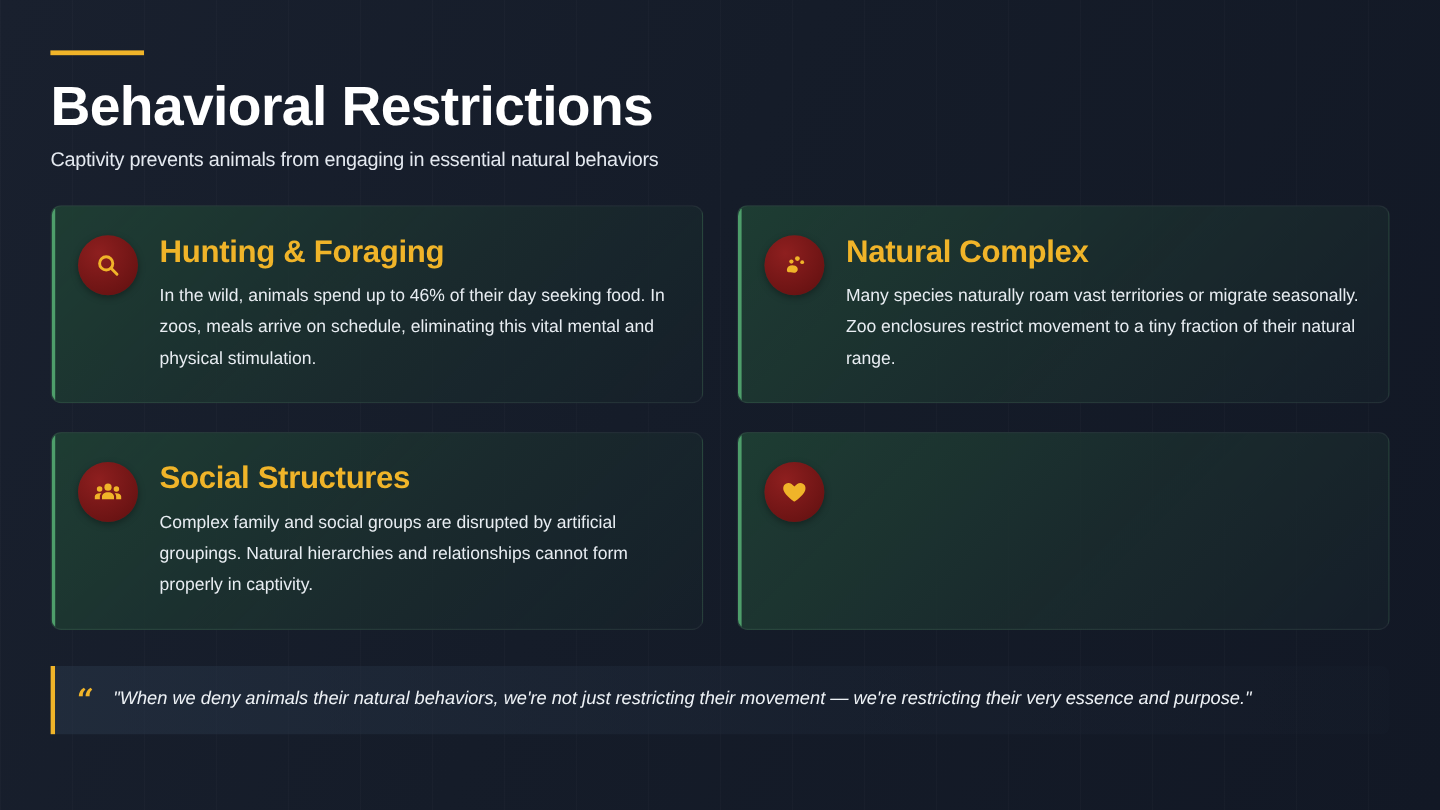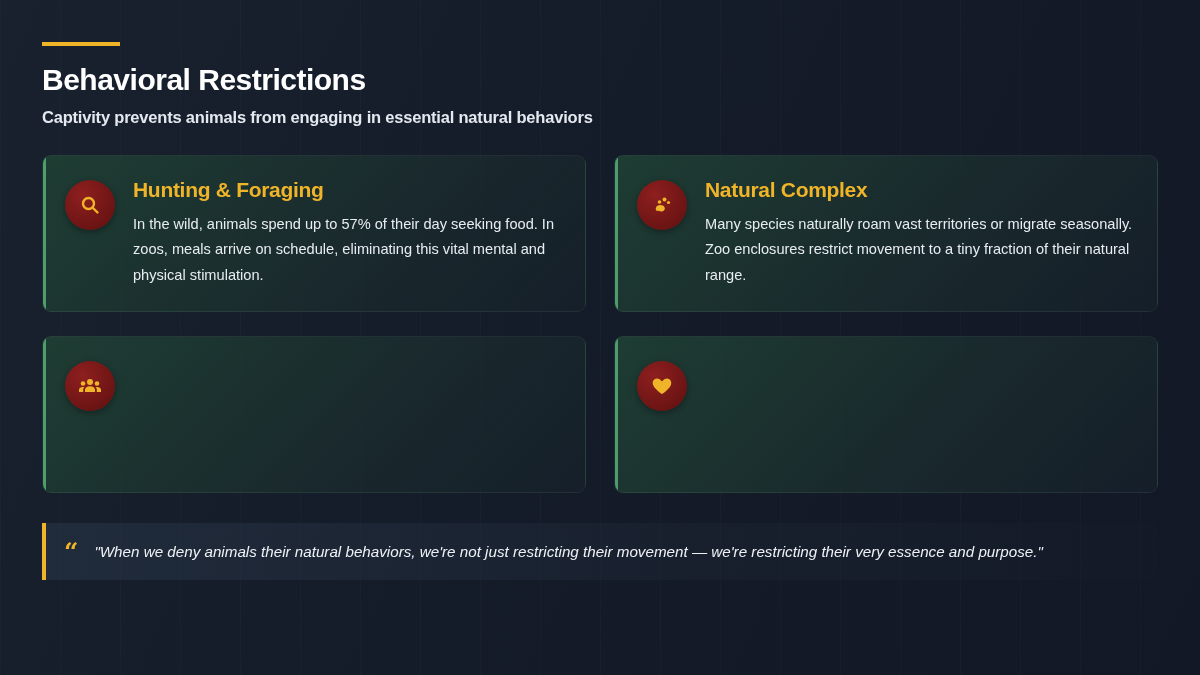--- a/index.html
+++ b/index.html
@@ -16,30 +16,30 @@
       repeating-linear-gradient(90deg, rgba(255,255,255,0.018) 0px, rgba(255,255,255,0.018) 1px, rgba(0,0,0,0) 1px, rgba(0,0,0,0) 60px),
       linear-gradient(115deg, #19202e 0%, #151c29 45%, #121825 100%);
     padding: 42px 42px 0 42px;
   }
   .accent-bar {
     width: 78px; height: 4px;
     background: #f0b429;
     margin-bottom: 18px;
   }
   .title {
-    font-size: 30px;
+    font-size: 46px;
     font-weight: 800;
     color: #ffffff;
     letter-spacing: -0.5px;
     line-height: 1.05;
     margin-bottom: 12px;
   }
   .subtitle {
     font-size: 16.5px;
-    font-weight: 700;
+    font-weight: 400;
     color: #e4e9f0;
     letter-spacing: -0.2px;
     margin-bottom: 28px;
   }
   .grid {
     display: grid;
     grid-template-columns: 1fr 1fr;
     gap: 24px 28px;
   }
   .card {
@@ -66,21 +66,21 @@
     width: 50px; height: 50px;
     border-radius: 50%;
     background: radial-gradient(circle at 35% 30%, #8e1f1f 0%, #6d1414 70%, #5a1010 100%);
     display: flex; align-items: center; justify-content: center;
     box-shadow: 0 2px 6px rgba(0,0,0,0.35);
     margin-top: 2px;
   }
   .icon-badge svg { display: block; }
   .card-body { flex: 1 1 auto; min-width: 0; }
   .card-title {
-    font-size: 21px;
+    font-size: 26px;
     font-weight: 800;
     color: #f0b429;
     letter-spacing: -0.3px;
     margin-bottom: 10px;
   }
   .card-text {
     font-size: 14.6px;
     line-height: 1.78;
     color: #e8edf2;
   }
@@ -123,21 +123,21 @@
 
     <div class="card">
       <div class="icon-badge">
         <svg width="24" height="24" viewBox="0 0 24 24" fill="none" stroke="#f0b429" stroke-width="2.4" stroke-linecap="round">
           <circle cx="10.5" cy="10.5" r="5.5"></circle>
           <line x1="15" y1="15" x2="19.5" y2="19.5"></line>
         </svg>
       </div>
       <div class="card-body">
         <div class="card-title">Hunting &amp; Foraging</div>
-        <div class="card-text">In the wild, animals spend up to 57% of their day seeking food. In zoos, meals arrive on schedule, eliminating this vital mental and physical stimulation.</div>
+        <div class="card-text">In the wild, animals spend up to 46% of their day seeking food. In zoos, meals arrive on schedule, eliminating this vital mental and physical stimulation.</div>
       </div>
     </div>
 
     <div class="card">
       <div class="icon-badge">
         <svg width="24" height="24" viewBox="0 0 24 24" fill="#f0b429">
           <circle cx="14.5" cy="6.5" r="2"></circle>
           <circle cx="18.5" cy="9.5" r="1.6"></circle>
           <circle cx="9.5" cy="9" r="1.8"></circle>
           <path d="M7 13c2.6-1.6 6-1.2 7.4 1 1 1.6.2 3.6-1.7 4.2-1.4.5-2.6-.1-3.9-.3-1.2-.2-2.4.3-2.9-.9-.5-1.3.1-3 1.1-4z"></path>
@@ -153,20 +153,24 @@
       <div class="icon-badge">
         <svg width="24" height="24" viewBox="0 0 24 24" fill="#f0b429">
           <circle cx="12" cy="8" r="3"></circle>
           <circle cx="5" cy="9.5" r="2.3"></circle>
           <circle cx="19" cy="9.5" r="2.3"></circle>
           <path d="M12 12.2c-3 0-5 1.7-5 3.6V18h10v-2.2c0-1.9-2-3.6-5-3.6z"></path>
           <path d="M5 13c-2.4 0-4 1.3-4 2.8V18h4.2v-2.2c0-1.1.5-2.1 1.3-2.7-.5-.1-1-.1-1.5-.1z"></path>
           <path d="M19 13c2.4 0 4 1.3 4 2.8V18h-4.2v-2.2c0-1.1-.5-2.1-1.3-2.7.5-.1 1-.1 1.5-.1z"></path>
         </svg>
       </div>
+      <div class="card-body">
+        <div class="card-title">Social Structures</div>
+        <div class="card-text">Complex family and social groups are disrupted by artificial groupings. Natural hierarchies and relationships cannot form properly in captivity.</div>
+      </div>
     </div>
 
     <div class="card">
       <div class="icon-badge">
         <svg width="24" height="24" viewBox="0 0 24 24" fill="#f0b429">
           <path d="M12 20s-7.2-4.6-8.9-9.1C1.9 7.5 3.8 4.4 7 4.4c2 0 3.4 1.1 5 3.1 1.6-2 3-3.1 5-3.1 3.2 0 5.1 3.1 3.9 6.5C19.2 15.4 12 20 12 20z"></path>
         </svg>
       </div>
       <div class="card-body">
       </div>

